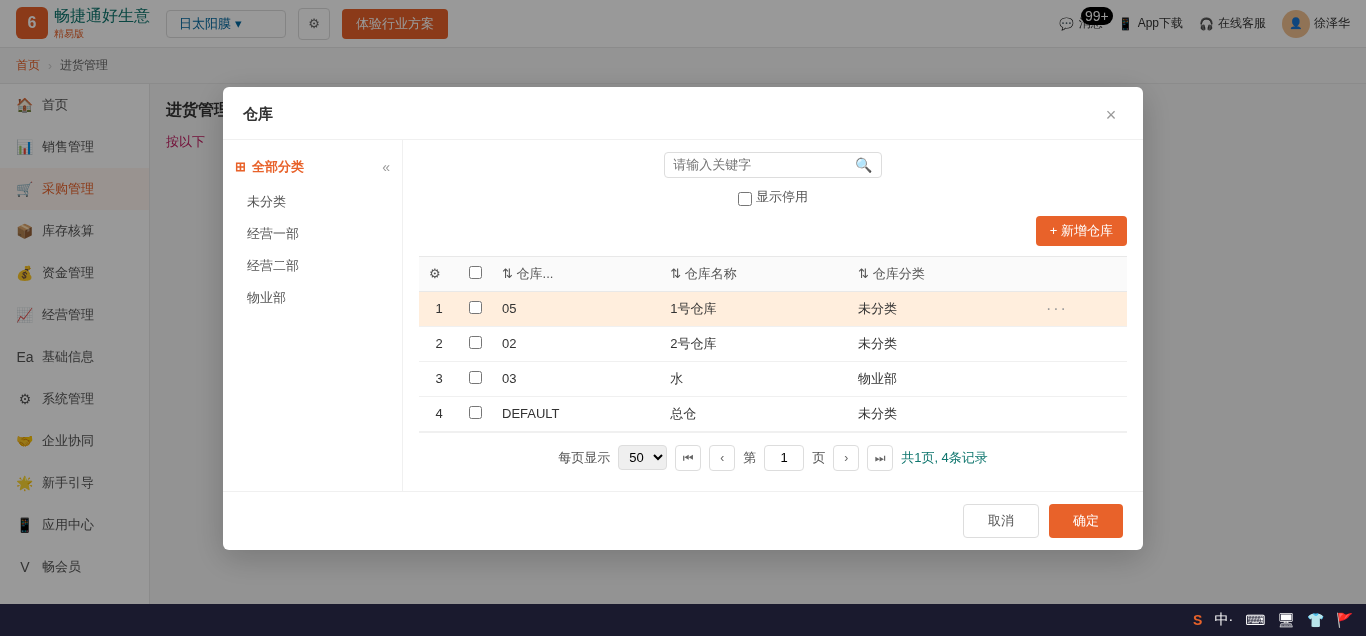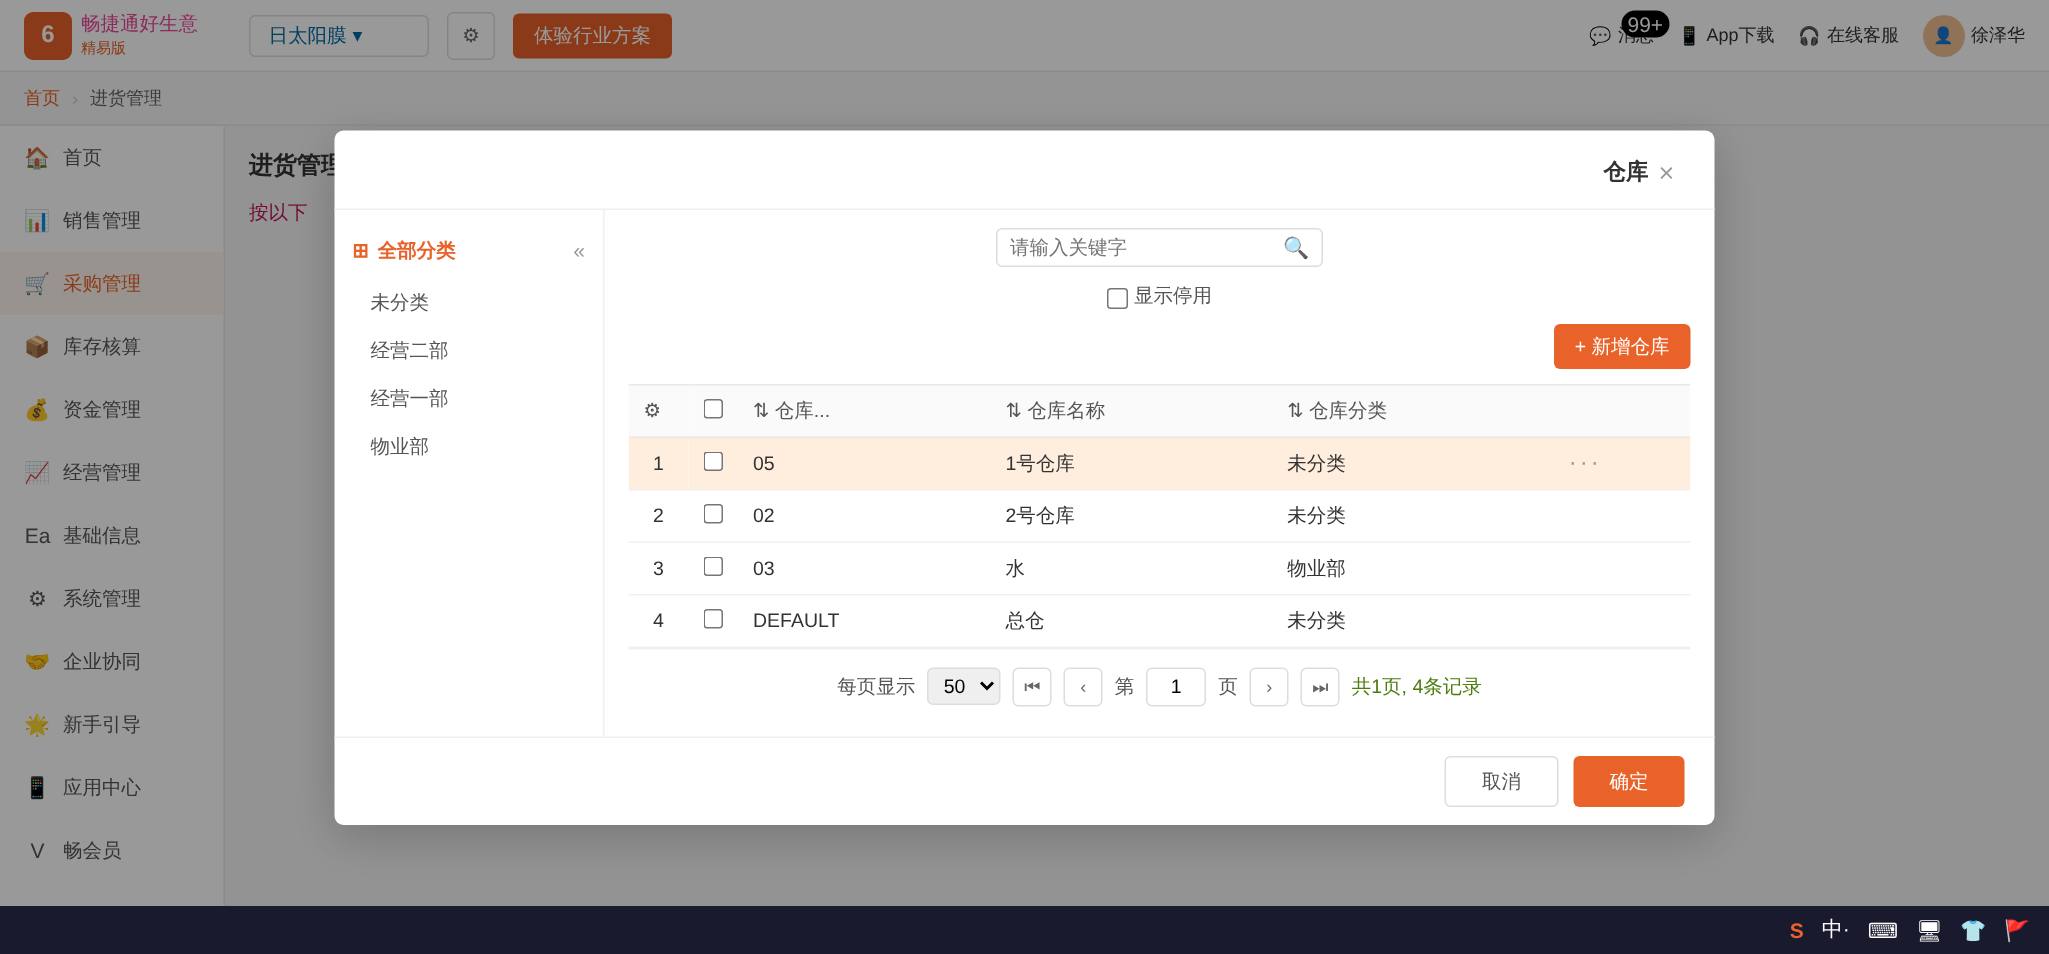--- a/index.html
+++ b/index.html
@@ -21,21 +21,21 @@
       align-items: center;
       width: 150px;
     }
     .logo-icon {
       width: 32px; height: 32px;
       background: #e8622a;
       border-radius: 6px;
       display: flex; align-items: center; justify-content: center;
       color: white; font-weight: bold; font-size: 16px; margin-right: 6px;
     }
-    .logo-text { font-size: 13px; color: #ec4899; line-height: 1.3; }
+    .logo-text { font-size: 16px; color: #0f766e; line-height: 1.3; }
     .logo-sub { font-size: 10px; color: #e8622a; }
     .header-center {
       display: flex; align-items: center; flex: 1; gap: 12px;
     }
     .store-selector {
       display: flex; align-items: center; gap: 4px;
       padding: 4px 12px; border: 1px solid #ddd; border-radius: 4px;
       cursor: pointer; color: #0369a1; font-size: 13px;
       min-width: 120px;
     }
@@ -116,21 +116,21 @@
     
     .modal {
       background: white; border-radius: 6px;
       width: 920px; max-height: 560px;
       display: flex; flex-direction: column;
       box-shadow: 0 8px 32px rgba(0,0,0,0.2);
     }
     .modal-header {
       padding: 16px 20px 12px;
       border-bottom: 1px solid #f0f0f0;
-      display: flex; align-items: center; justify-content: flex-end;
+      display: flex; align-items: center; justify-content: space-between;
       flex-shrink: 0;
     }
     .modal-title { font-size: 15px; font-weight: bold; color: #333; }
     .modal-close {
       cursor: pointer; color: #999; font-size: 18px; line-height: 1;
       width: 24px; height: 24px; display: flex; align-items: center; justify-content: center;
     }
     .modal-body {
       display: flex; flex: 1; overflow: hidden;
     }
@@ -208,21 +208,21 @@
     .pag-btn {
       width: 26px; height: 26px; border: 1px solid #ddd; border-radius: 4px;
       display: flex; align-items: center; justify-content: center; cursor: pointer; color: #666; font-size: 12px;
       background: white;
     }
     .pag-btn:disabled { color: #ccc; cursor: not-allowed; }
     .pag-input {
       width: 40px; height: 26px; border: 1px solid #ddd; border-radius: 4px;
       text-align: center; font-size: 13px;
     }
-    .pag-info { color: #4d7c0f; font-size: 13px; }
+    .pag-info { color: #0f766e; font-size: 13px; }
 
     
     .modal-footer {
       padding: 12px 20px;
       border-top: 1px solid #f0f0f0;
       display: flex; justify-content: flex-end; gap: 10px; flex-shrink: 0;
     }
     .cancel-btn {
       padding: 7px 24px; border: 1px solid #ddd; background: white; border-radius: 4px;
       cursor: pointer; font-size: 13px; color: #555;
@@ -365,22 +365,22 @@
 
       <div class="tree-panel">
         <div class="tree-header">
           <div class="tree-root-label">
             <span>⊞</span>
             <span>全部分类</span>
           </div>
           <span class="tree-collapse-btn">«</span>
         </div>
         <div class="tree-item">未分类</div>
+        <div class="tree-item">经营一部</div>
         <div class="tree-item">经营二部</div>
-        <div class="tree-item">经营一部</div>
         <div class="tree-item">物业部</div>
       </div>
 
       <div class="table-panel">
 
         <div class="table-toolbar">
           <div class="search-box">
             <input class="search-input" type="text" placeholder="请输入关键字" style="">
             <span class="search-icon">🔍</span>
           </div>

